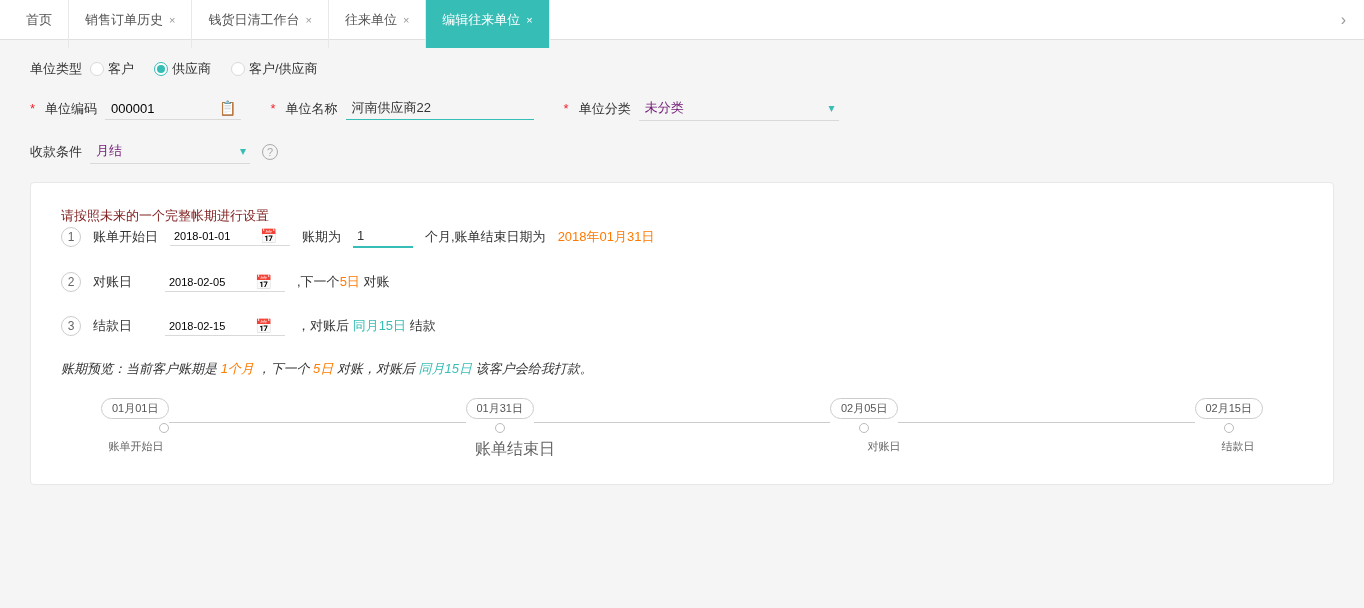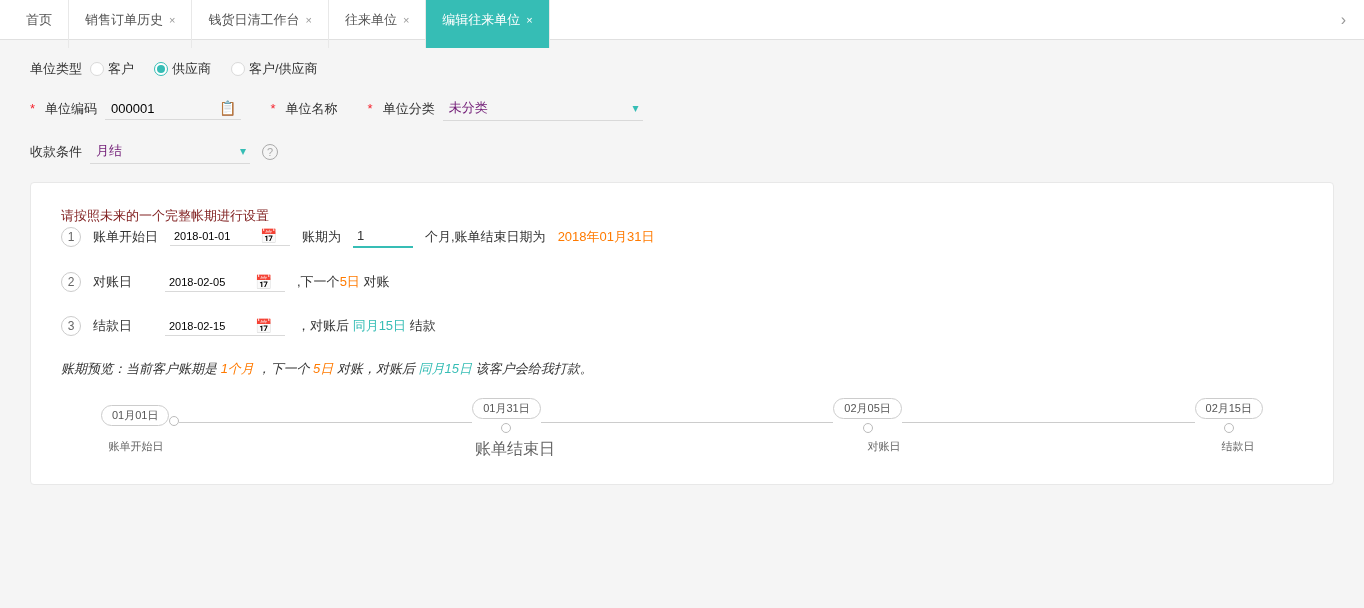--- a/index.html
+++ b/index.html
@@ -297,20 +297,21 @@
       <span class="required-star">*</span>
       <span class="form-label">单位编码</span>
       <div class="input-with-icon">
         <input type="text" value="000001" style="width: 100px;">
         <span class="input-icon">📋</span>
       </div>
     </div>
     <div class="form-field">
       <span class="required-star">*</span>
       <span class="form-label">单位名称</span>
+      <input type="text" class="form-input" value="河南供应商22" style="min-width: 180px; border-bottom-color: rgb(54, 189, 181);">
     </div>
     <div class="form-field">
       <span class="required-star">*</span>
       <span class="form-label">单位分类</span>
       <div class="select-field" style="min-width:200px;">
         <span class="select-value">未分类</span>
         <span class="select-arrow">▾</span>
       </div>
     </div>
   </div>
@@ -369,21 +370,21 @@
       <span style="color:#ff7a00;">5日</span>
       <span>对账，对账后</span>
       <span style="color:#36bdb5;">同月15日</span>
       <span> 该客户会给我打款。</span>
     </div>
 
     <div style="padding: 0 10px; margin-top: 16px;">
 
       <div style="display:flex; align-items:center; padding: 0 30px;">
 
-        <div style="display:flex;align-items:flex-end;">
+        <div style="display:flex;flex-direction:column;align-items:flex-end;">
           <span style="border:1px solid #ccc;border-radius:20px;padding:2px 10px;font-size:11px;color:#555;background:#fff;white-space:nowrap;">01月01日</span>
           <div style="width:10px;height:10px;border-radius:50%;border:1px solid #bbb;background:#fff;margin-top:4px;"></div>
         </div>
 
         <div style="flex:1;height:1px;background:#ccc;margin-top:14px;"></div>
 
         <div style="display:flex;flex-direction:column;align-items:center;">
           <span style="border:1px solid #ccc;border-radius:20px;padding:2px 10px;font-size:11px;color:#555;background:#fff;white-space:nowrap;">01月31日</span>
           <div style="width:10px;height:10px;border-radius:50%;border:1px solid #bbb;background:#fff;margin-top:4px;"></div>
         </div>

